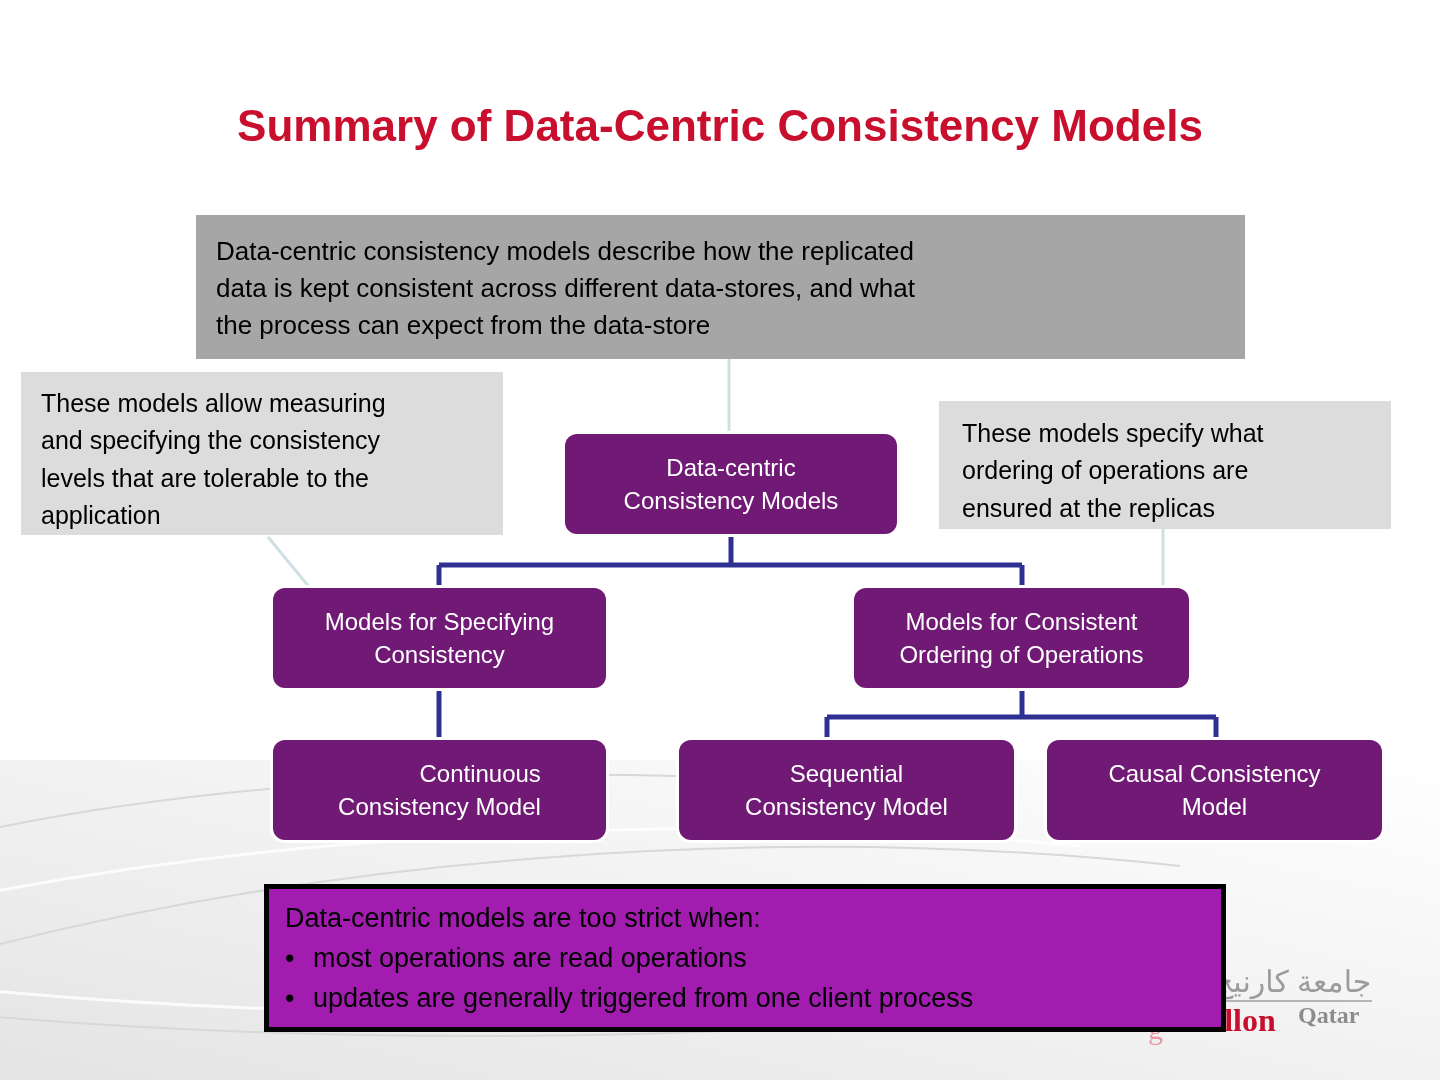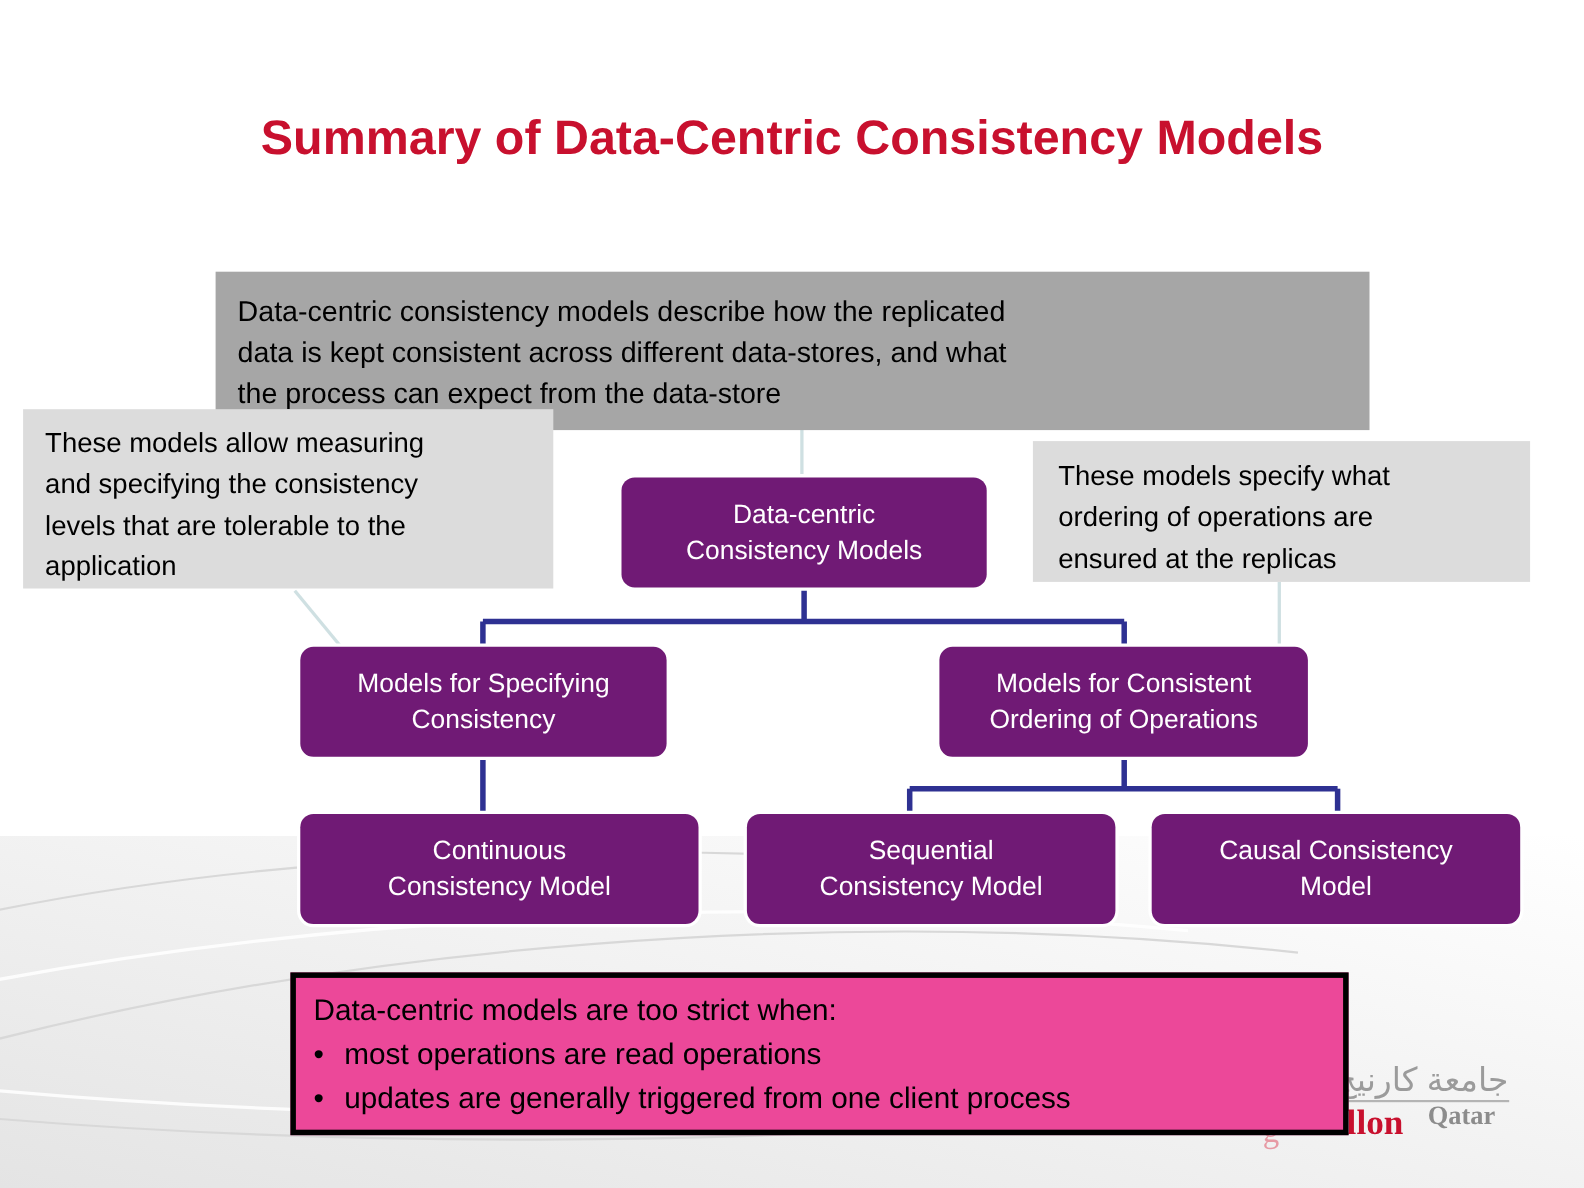--- a/index.html
+++ b/index.html
@@ -65,21 +65,20 @@
     background: #dcdcdc;
   }
 
   #callout-top {
     left: 196px;
     top: 215px;
     width: 1049px;
     height: 144px;
     padding-top: 18px;
     padding-left: 20px;
-    margin-top: 32px;
   }
 
   #callout-left {
     left: 21px;
     top: 372px;
     width: 482px;
     height: 163px;
     padding-top: 13px;
     padding-left: 20px;
     font-size: 25px;
@@ -109,34 +108,34 @@
     display: flex;
     align-items: center;
     justify-content: center;
     text-align: center;
     box-shadow: 0 0 0 3px #ffffff;
   }
 
   #node-root      { left: 565px; top: 434px; width: 332px; height: 100px; }
   #node-specify   { left: 273px; top: 588px; width: 333px; height: 100px; }
   #node-ordering  { left: 854px; top: 588px; width: 335px; height: 100px; }
-  #node-continuous{ left: 273px; top: 740px; width: 362px; height: 100px; }
+  #node-continuous{ left: 273px; top: 740px; width: 333px; height: 100px; text-align: right; }
   #node-sequential{ left: 679px; top: 740px; width: 335px; height: 100px; }
   #node-causal    { left: 1047px; top: 740px; width: 335px; height: 100px; }
 
   .node-line { display: block; }
 
   
   #pink-note {
     position: absolute;
     left: 264px;
     top: 884px;
     width: 962px;
     height: 148px;
-    background: #ec4899;
+    background: #a21caf;
     border: 5px solid #000000;
     z-index: 6;
     padding: 10px 14px 10px 16px;
     font-size: 27px;
     line-height: 1.48;
     color: #000000;
   }
 
   #pink-note .bullet-row {
     display: flex;

